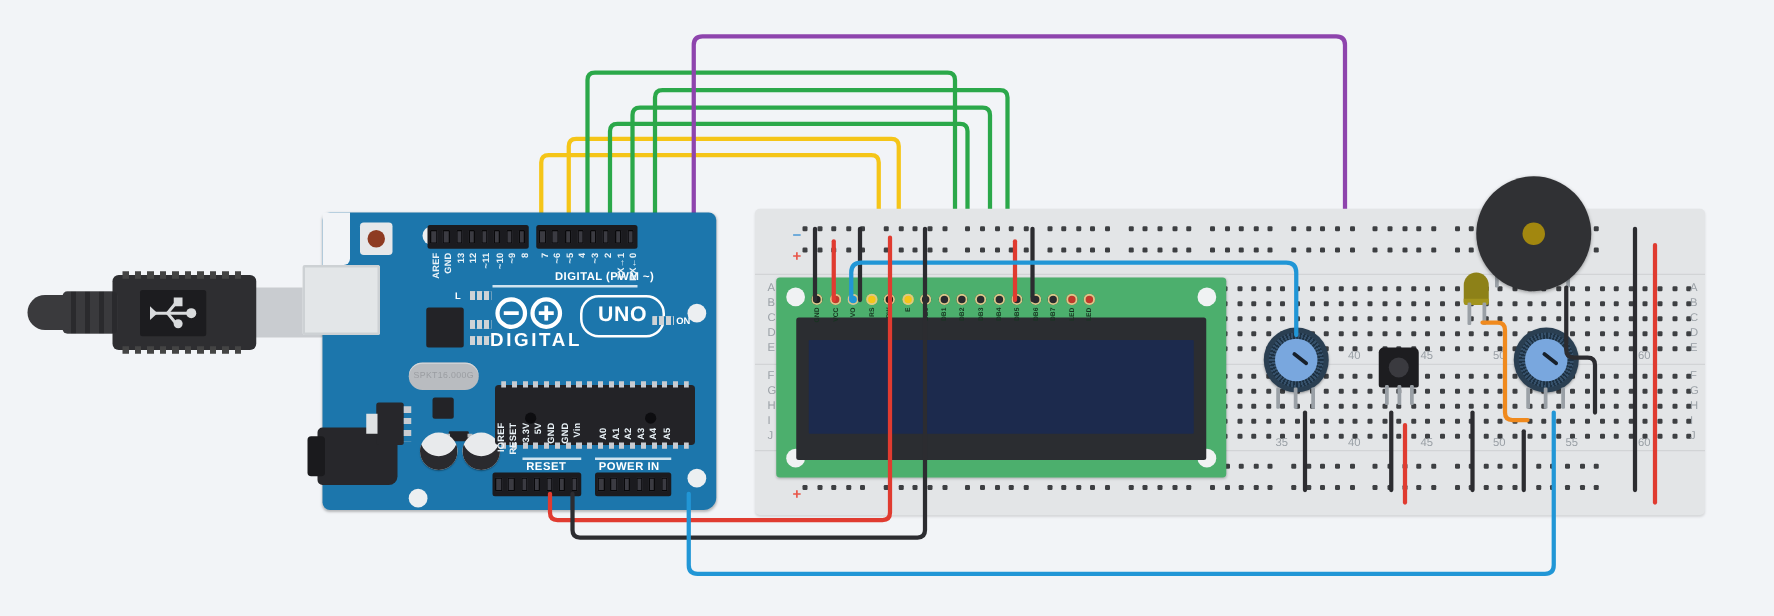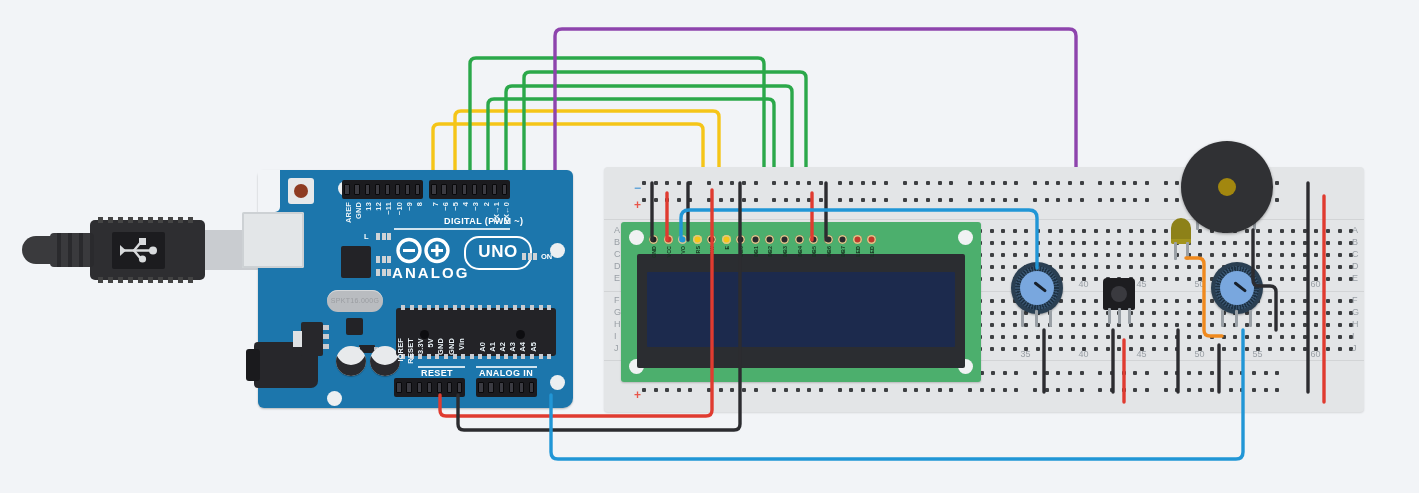--- a/index.html
+++ b/index.html
@@ -203,32 +203,32 @@
         <div class="sock"></div>
         <div class="sock"></div>
     </div>
 
     <div class="hdrline" style="left:136px;top:58px;width:116px;"></div>
     <div class="hdrline" style="left:160px;top:196px;width:47px;"></div>
     <div class="hdrline" style="left:218px;top:196px;width:61px;"></div>
 
     <div class="sec-txt" style="left:186px;top:46px;">DIGITAL (PWM ~)</div>
     <div class="sec-txt" style="left:163px;top:198px;">RESET</div>
-    <div class="sec-txt" style="left:221px;top:198px;">ANALOG IN</div>
+    <div class="sec-txt" style="left:221px;top:198px;">POWER IN</div>
 
     <div class="inf" style="left:136px;top:67px;">
       <svg width="58" height="27" viewBox="0 0 58 27">
         <circle cx="15" cy="13.5" r="11" fill="none" stroke="#fff" stroke-width="3.4"></circle>
         <circle cx="43" cy="13.5" r="11" fill="none" stroke="#fff" stroke-width="3.4"></circle>
         <line x1="9" y1="13.5" x2="21" y2="13.5" stroke="#fff" stroke-width="3"></line>
         <line x1="37" y1="13.5" x2="49" y2="13.5" stroke="#fff" stroke-width="3"></line>
         <line x1="43" y1="7.5" x2="43" y2="19.5" stroke="#fff" stroke-width="3"></line>
       </svg>
     </div>
-    <div class="ard-txt" style="left:134px;top:94px;">ANALOG</div>
+    <div class="ard-txt" style="left:134px;top:94px;">DIGITAL</div>
     <div class="uno-pill" style="left:206px;top:66px;">UNO</div>
 
     <div class="led-s" style="left:118px;top:63px;"></div>
     <div class="led-s" style="left:118px;top:86px;"></div>
     <div class="led-s" style="left:118px;top:99px;"></div>
     <div class="ledlab" style="left:106px;top:62px;">L</div>
     <div class="ledlab" style="left:100px;top:85px;">TX</div>
     <div class="ledlab" style="left:100px;top:98px;">RX</div>
     <div class="led-s" style="left:264px;top:83px;"></div>
     <div class="ledlab" style="left:283px;top:82px;">ON</div>

